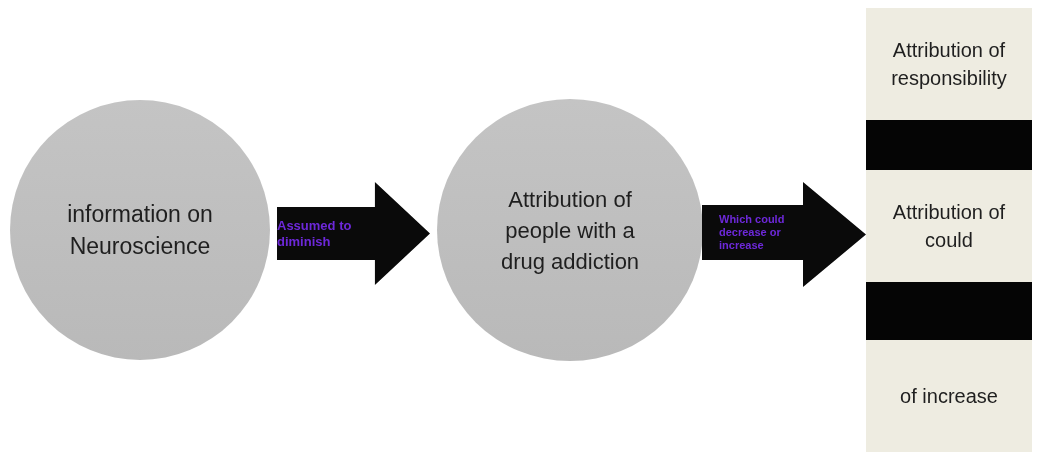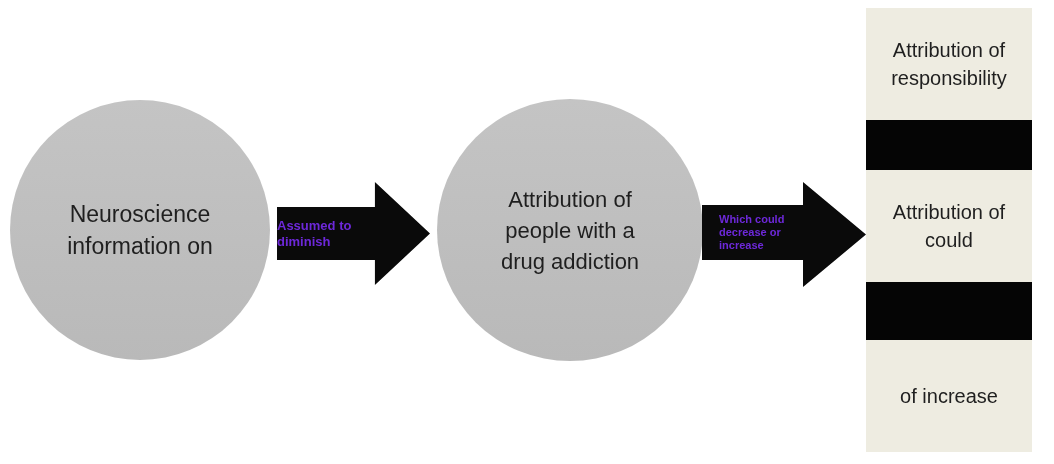--- a/index.html
+++ b/index.html
@@ -45,22 +45,22 @@
   .bar1 { height:50px; }
   .bar2 { height:58px; }
 </style>
 </head>
 <body>
 
 <div class="canvas">
 
   <div class="circle circle1">
     <div>
+      <span class="line">information on</span>
       <span class="line">Neuroscience</span>
-      <span class="line">information on</span>
     </div>
   </div>
 
   <div class="arrow arrow1">
     <div class="arrow-shape"></div>
     <div class="arrow-label">
       <span class="line">Assumed to</span>
       <span class="line">diminish</span>
     </div>
   </div>

